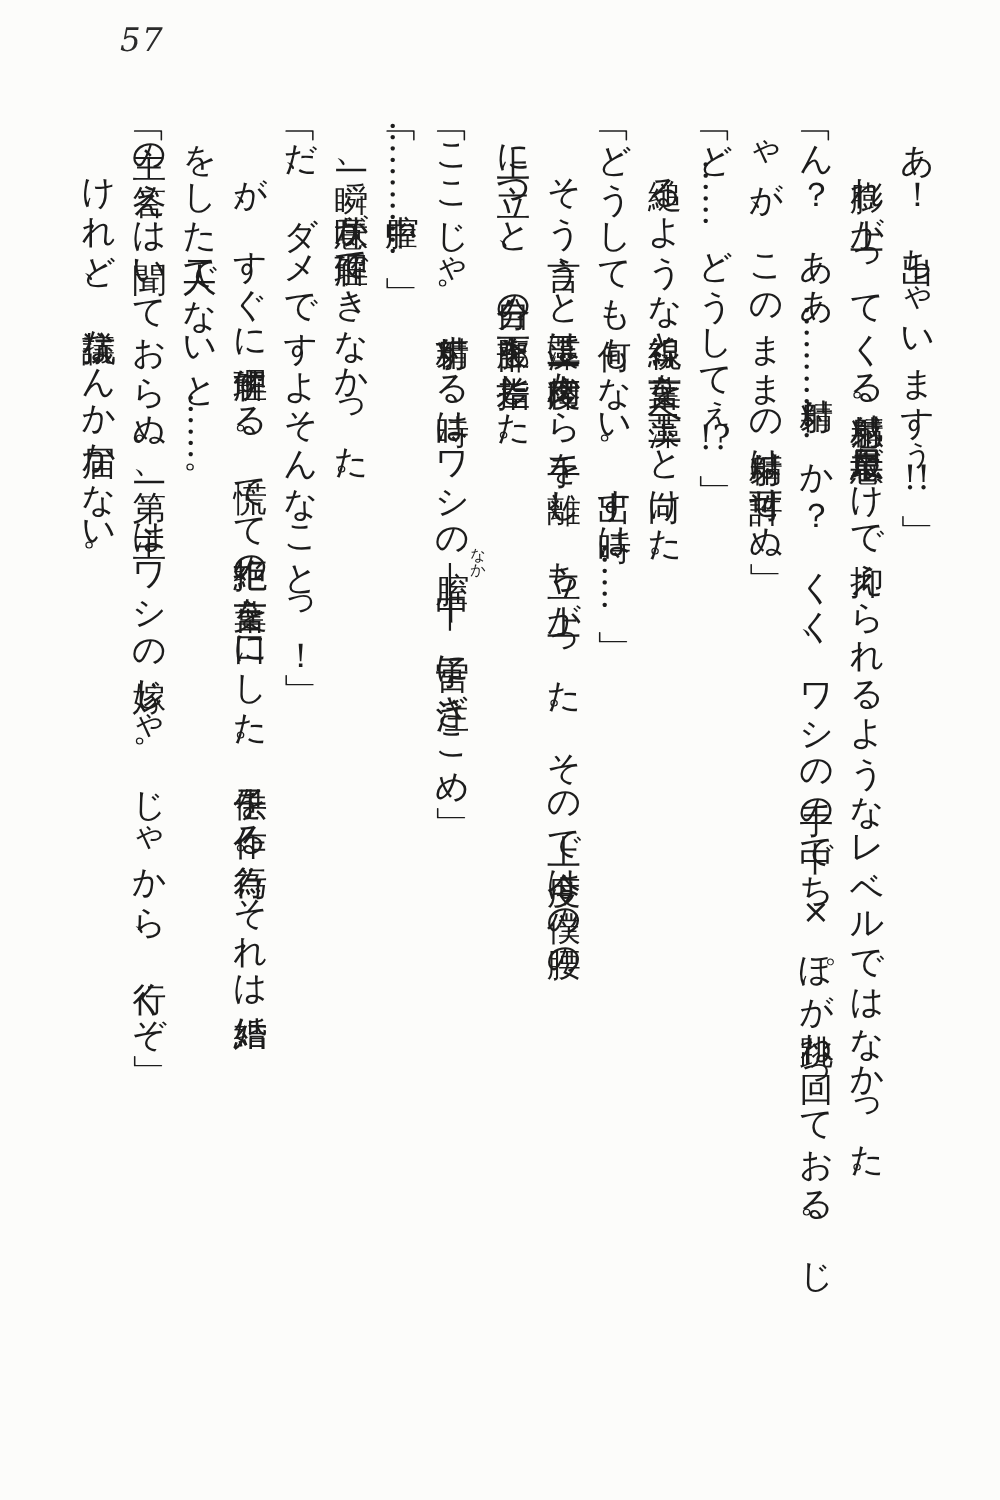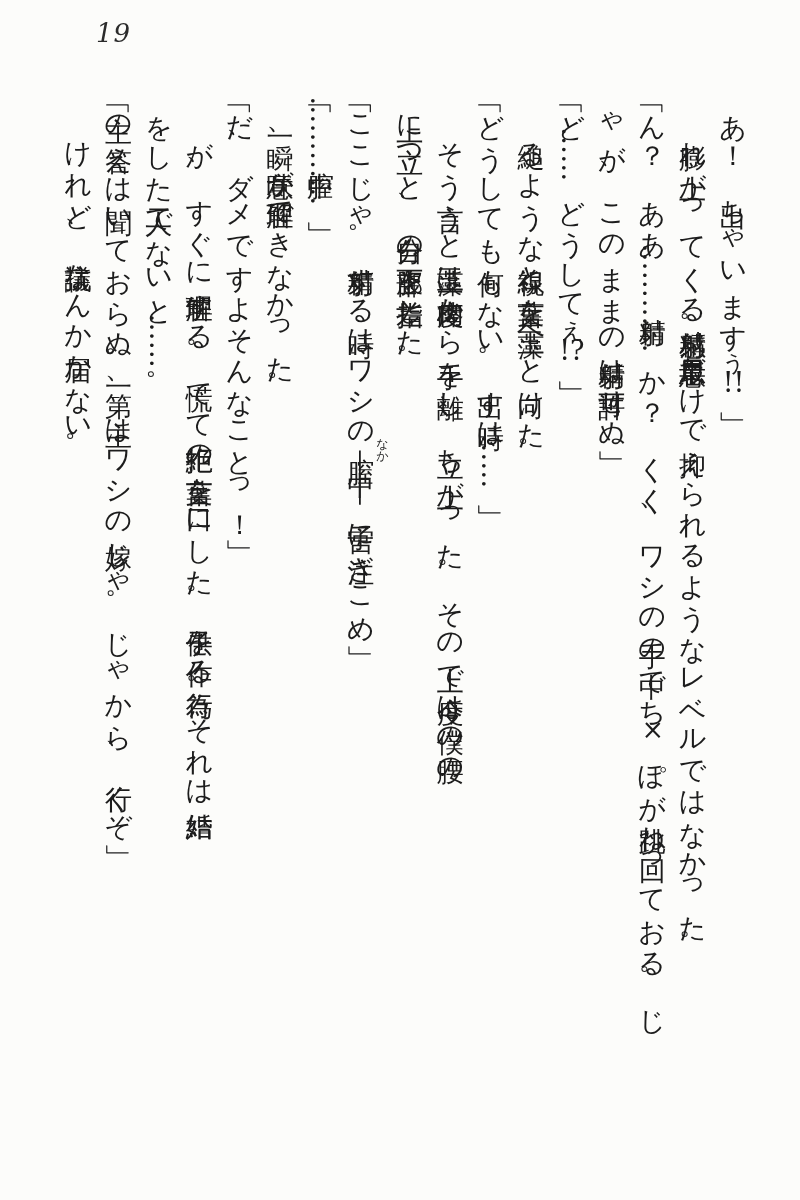--- a/index.html
+++ b/index.html
@@ -51,21 +51,21 @@
   }
   ruby rt {
     font-size: 0.45em;
     letter-spacing: 0;
   }
 </style>
 </head>
 <body style="background: rgb(252, 252, 250);">
 
 <div class="page" style="color: rgb(28, 28, 28);">
-  <div class="page-number" style="color: rgb(43, 43, 43);">19</div>
+  <div class="page-number" style="color: rgb(43, 43, 43);">57</div>
   <div class="text-area" id="text-area">
       <p class="text-line">あ！　出ちゃいますぅ<span class="tcy">!!</span>」</p>
       <p class="text-line indent">膨れ上がってくる射精感。最早意思だけで抑えられるようなレベルではなかった。</p>
       <p class="text-line">「ん？　ああ……射精……か？　くく、ワシの手の中でち×ぽが跳ね回っておる。じ</p>
       <p class="text-line">ゃが、このままの射精は許可せぬ」</p>
       <p class="text-line">「ど……どうしてぇ<span class="tcy">!?</span>」</p>
       <p class="text-line indent">縋るような視線と言葉を玉藻へと向けた。</p>
       <p class="text-line">「どうしても何もない。出す時は……」</p>
       <p class="text-line indent">そう言うと玉藻は一度肉棒から手を離し、立ち上がった。その上で今度は僕の腰の</p>
       <p class="text-line">上に立つと、自分の下腹部を指差した。</p>

